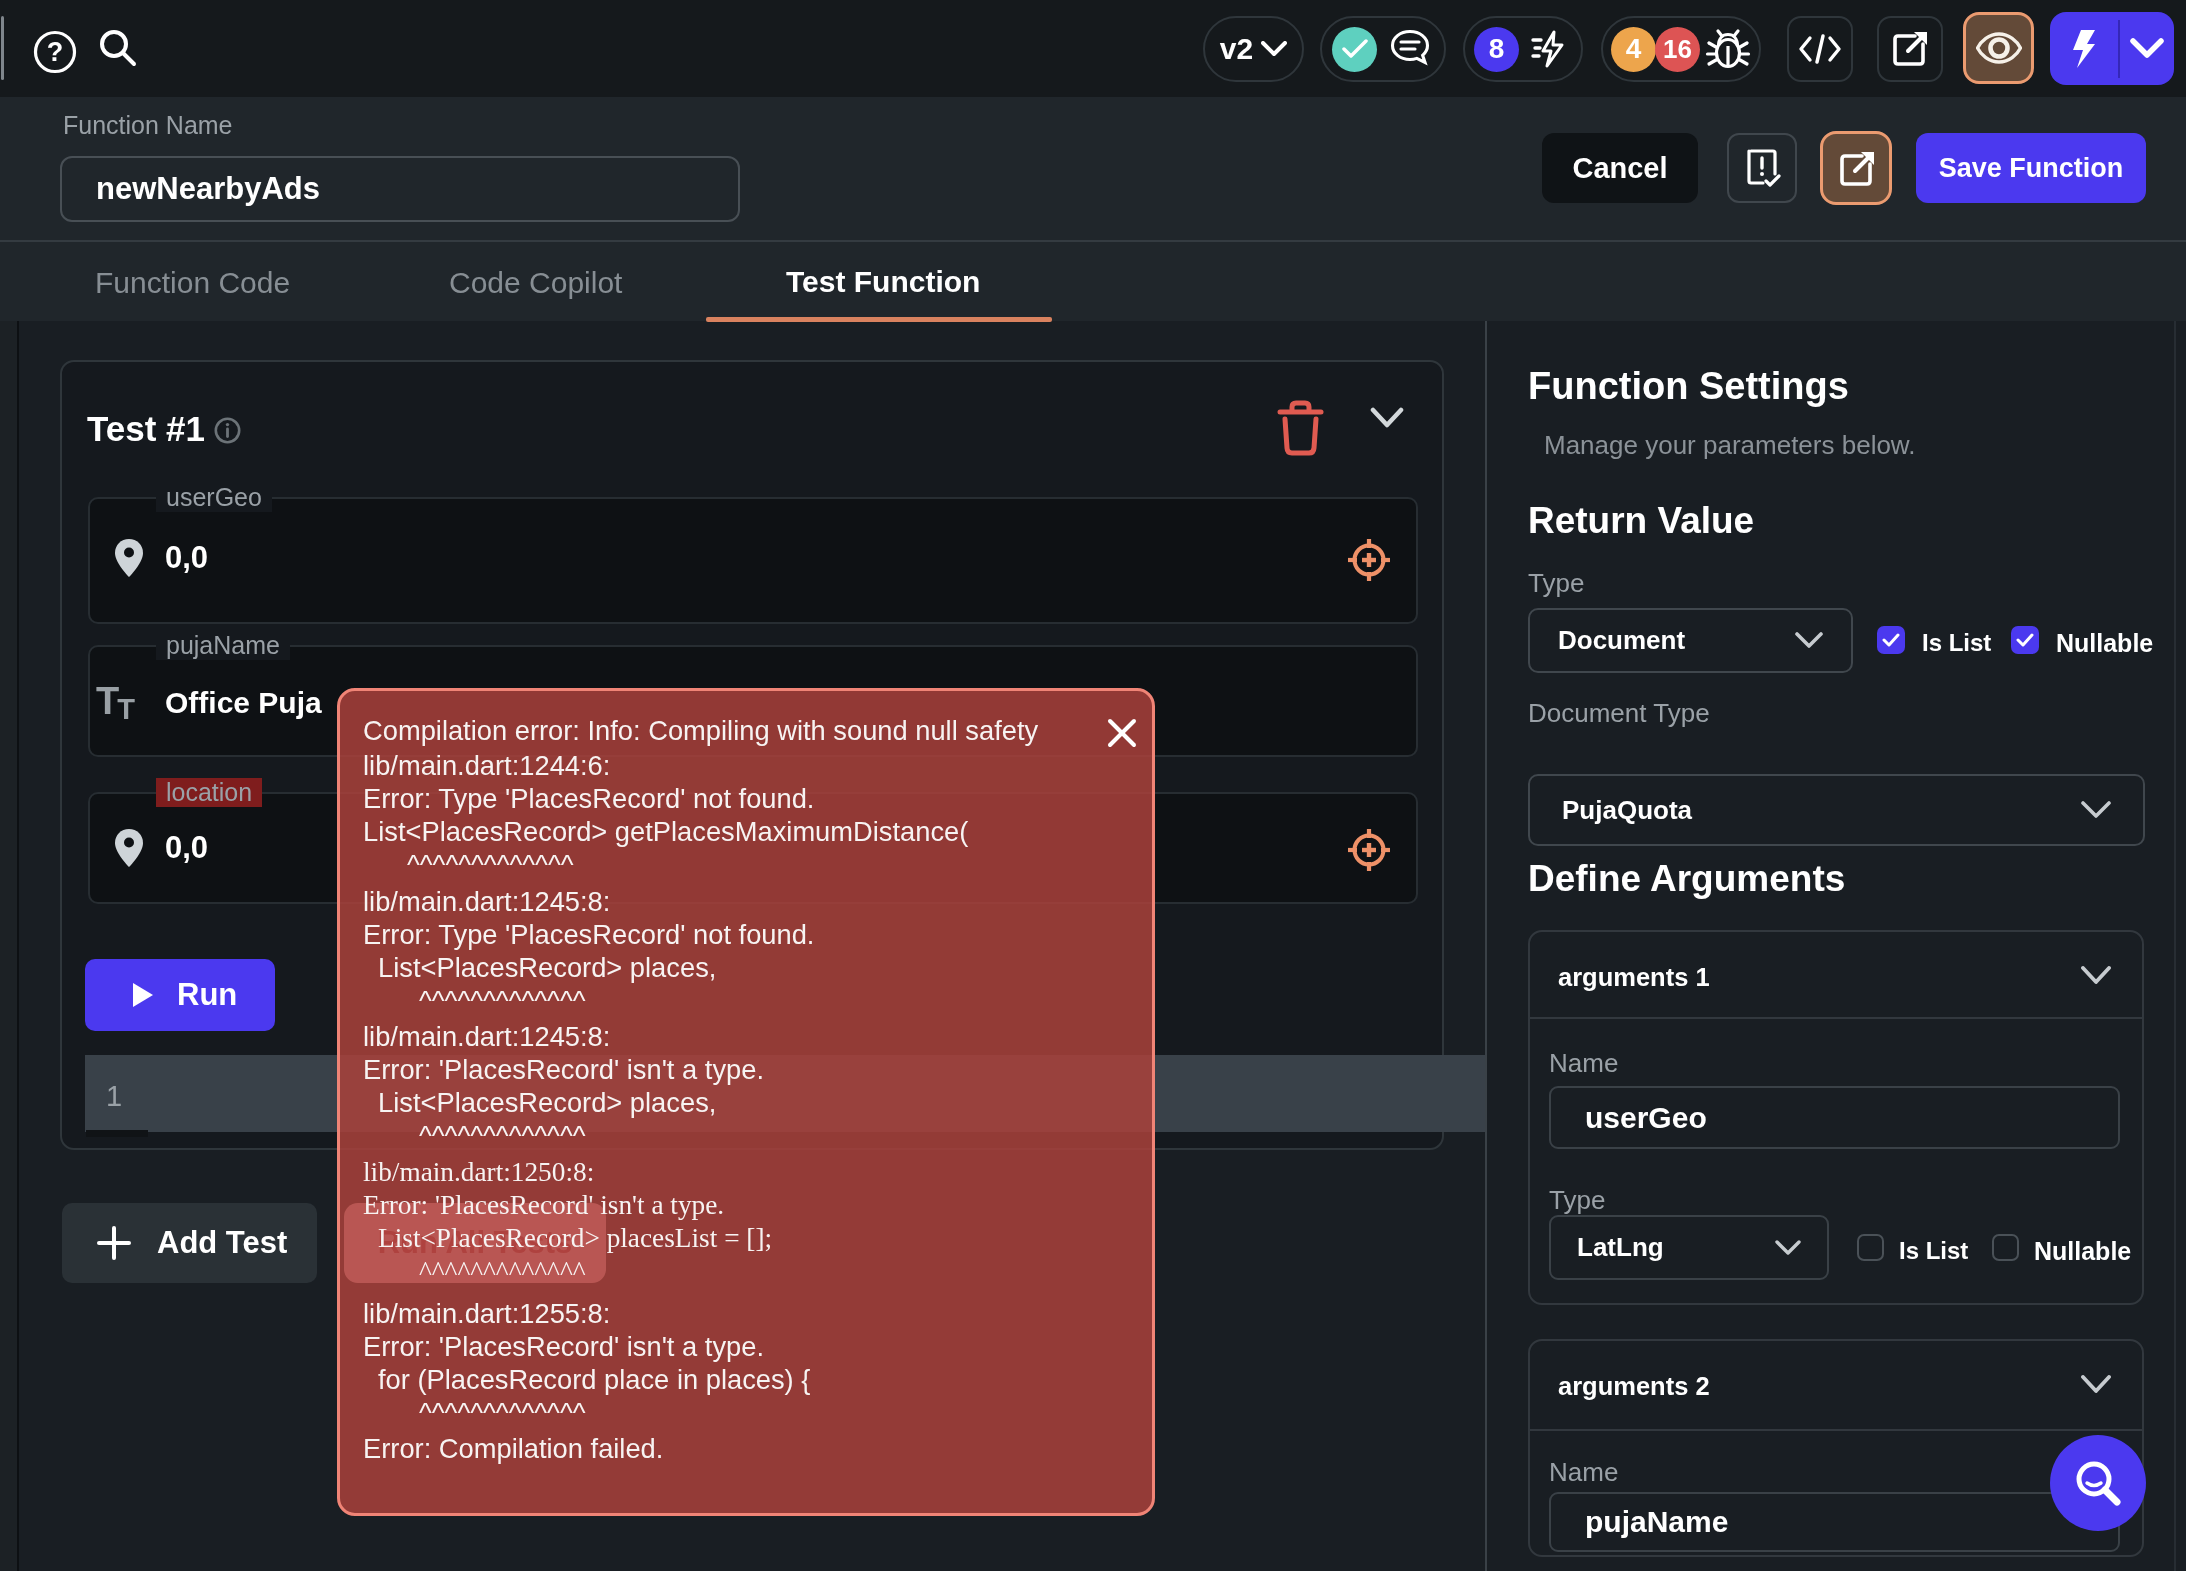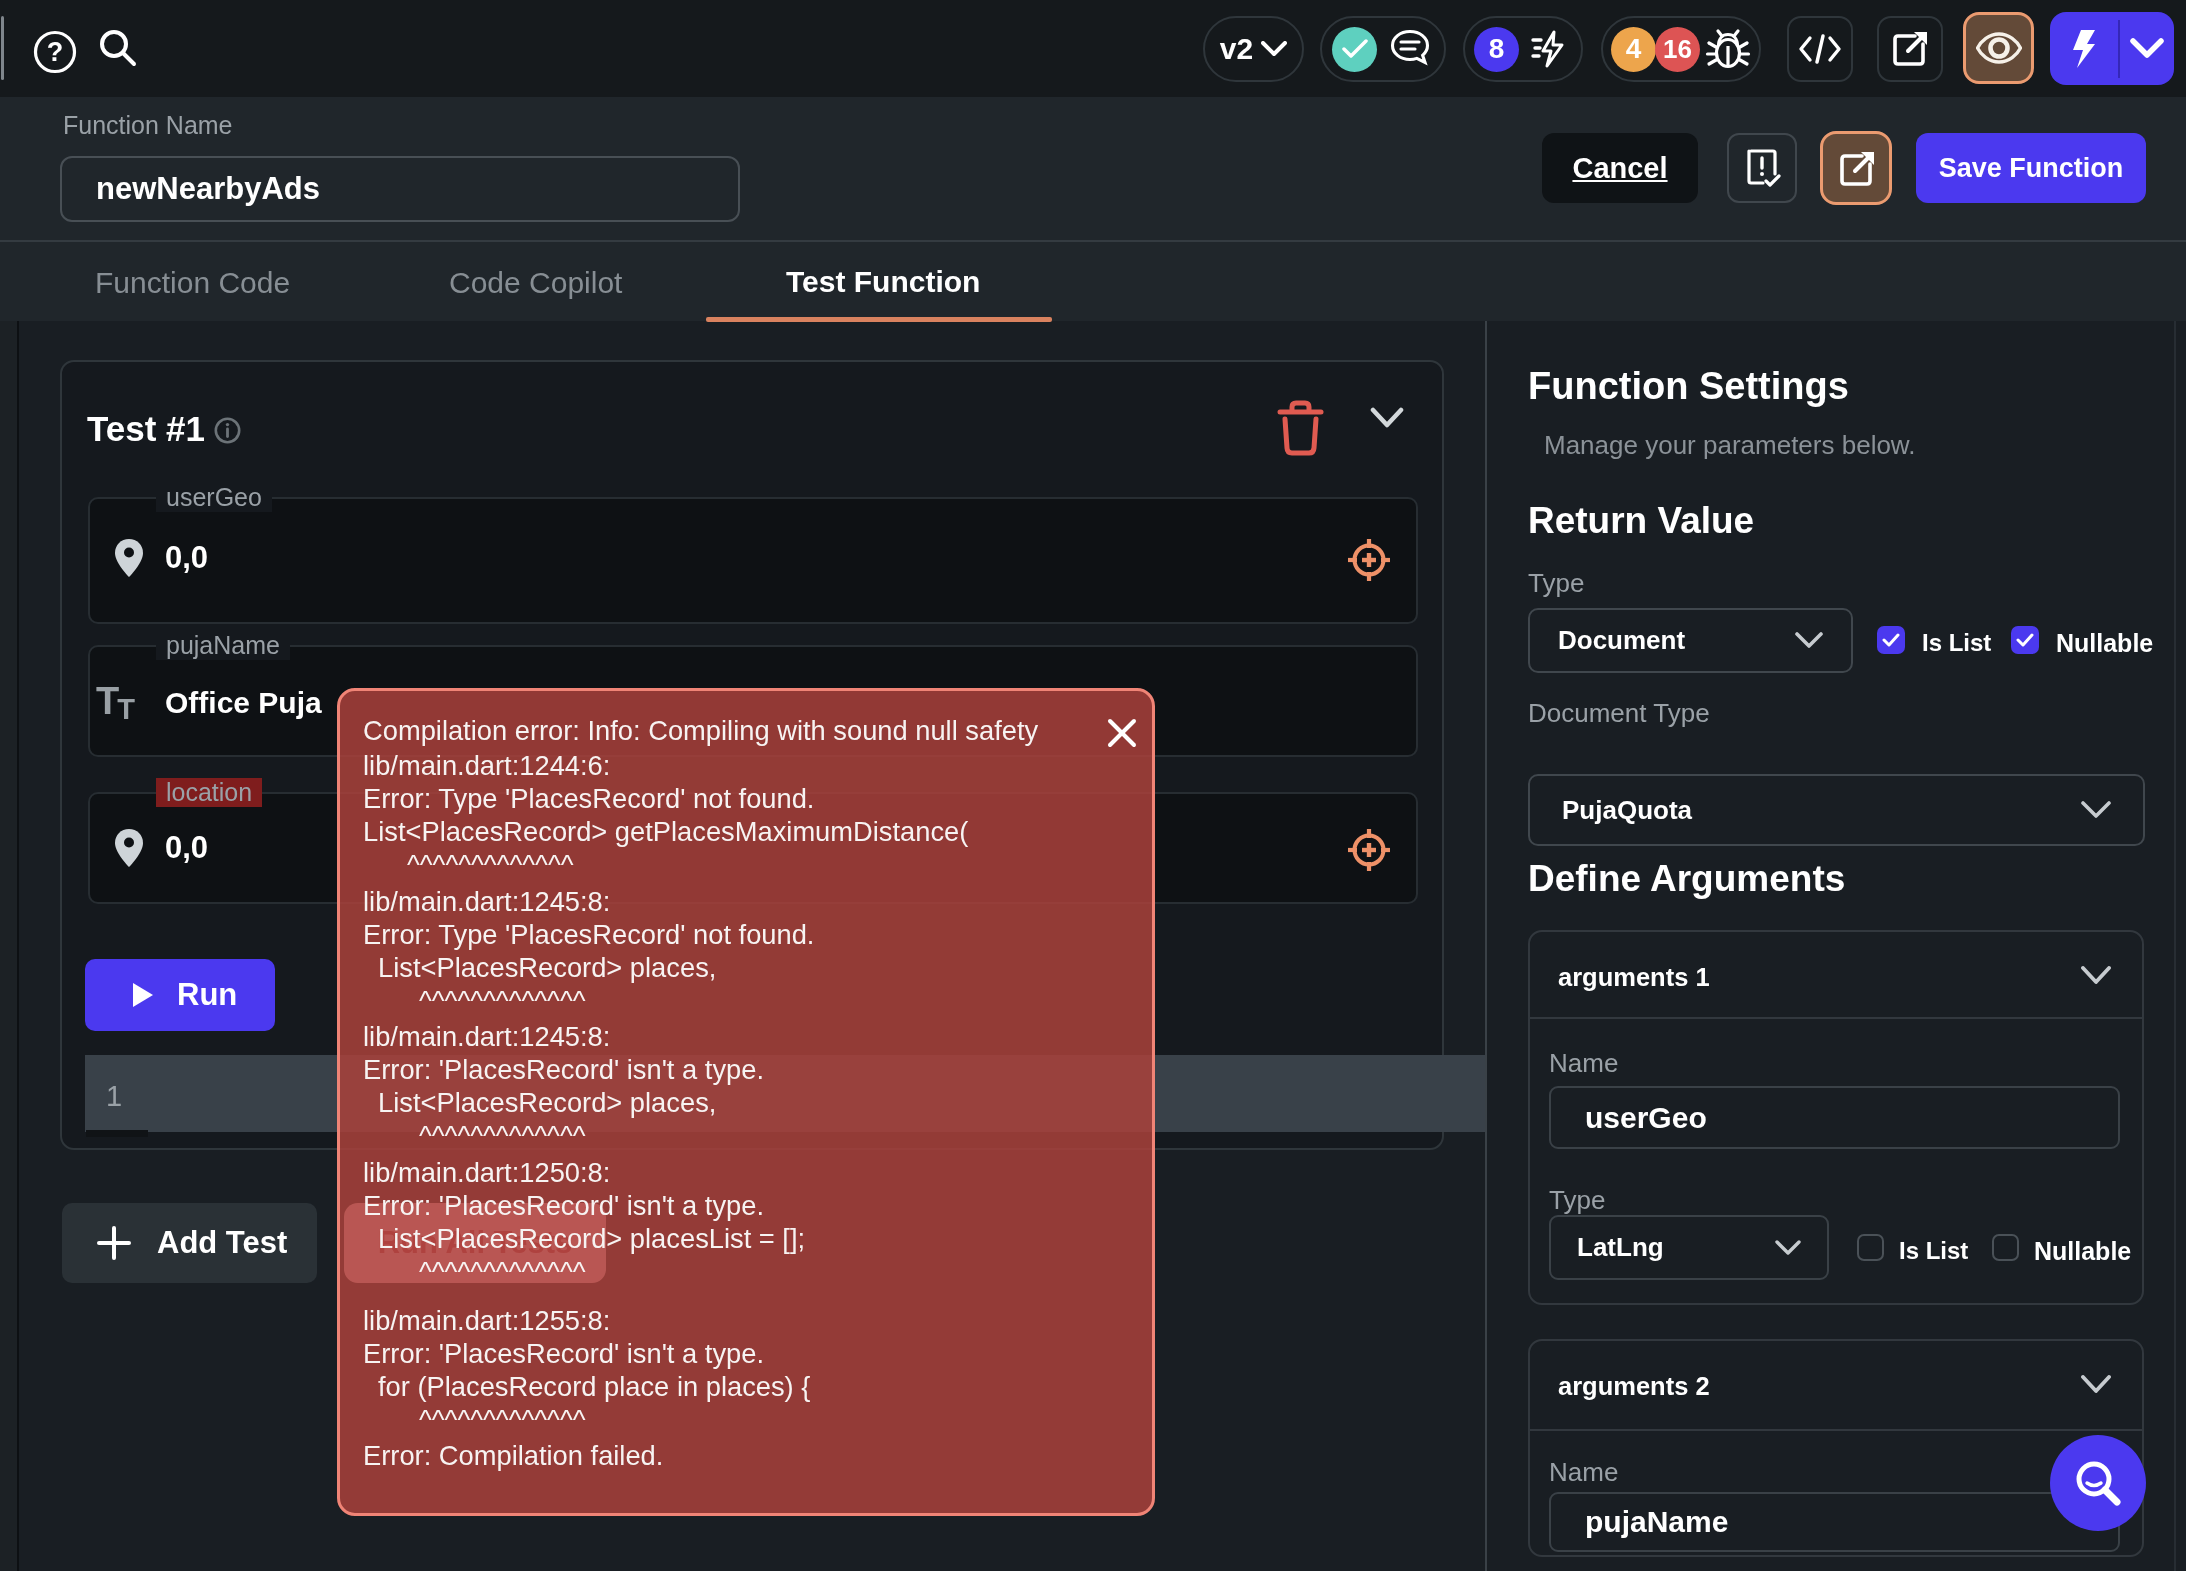--- a/index.html
+++ b/index.html
@@ -126,21 +126,21 @@
 
   <div class="abs" style="left:0; top:97px; width:2186px; height:143px; background:#20262b;"></div>
   <div class="abs" style="left:0; top:240px; width:2186px; height:2px; background:#343b41;"></div>
   <div class="abs" style="left:0; top:242px; width:2186px; height:79px; background:#20262b;"></div>
 
   <div class="abs" style="left:63px; top:111px; font-size:25px; color:#9aa1a7;">Function Name</div>
   <div class="abs flex" style="left:60px; top:156px; width:680px; height:66px; border:2px solid #484f55; border-radius:12px; padding-left:34px;">
     <span style="font-size:31px; font-weight:bold;">newNearbyAds</span>
   </div>
 
-  <div class="abs flex" style="left:1542px; top:133px; width:156px; height:70px; background:#0f1316; border-radius:12px; justify-content:center;text-decoration:underline;">
+  <div class="abs flex" style="left:1542px; top:133px; width:156px; height:70px; background:#0f1316; border-radius:12px; justify-content:center;">
     <span style="font-size:29px; font-weight:bold;">Cancel</span>
   </div>
   <div class="abs flex" style="left:1727px; top:133px; width:70px; height:70px; border:2px solid #40474d; border-radius:12px; justify-content:center;">
     <svg width="38" height="40" viewBox="0 0 38 40">
       <path d="M8 3 H30 Q32 3 32 5 V26" fill="none" stroke="#fff" stroke-width="3.2" stroke-linecap="round"></path>
       <path d="M6 3 Q6 3 6 5 V33 Q6 35 8 35 H20" fill="none" stroke="#fff" stroke-width="3.2" stroke-linecap="round"></path>
       <line x1="19" y1="10" x2="19" y2="20" stroke="#fff" stroke-width="3.4" stroke-linecap="round"></line>
       <circle cx="19" cy="26" r="2" fill="#fff"></circle>
       <polyline points="23,33 27,37 36,28" fill="none" stroke="#fff" stroke-width="3.2" stroke-linecap="round" stroke-linejoin="round"></polyline>
     </svg>
@@ -243,21 +243,21 @@
 
   <div class="abs flex" style="left:344px; top:1203px; width:262px; height:80px; background:#ffc3ca; border-radius:14px; justify-content:center;">
     <span style="font-size:31px; font-weight:bold; color:#bf4550;">Run All Tests</span>
   </div>
 
   <div class="abs" style="left:337px; top:688px; width:818px; height:828px; background:rgba(172,66,60,0.84); border:3.5px solid #f08476; border-radius:18px; padding:23px 38px 0 23px; font-size:27.3px; line-height:33px; color:#f7f3f2;">
     <div style="margin-bottom:2px;">Compilation error: Info: Compiling with sound null safety</div>
     <div style="margin-bottom:3.5px;">lib/main.dart:1244:6:<br>Error: Type 'PlacesRecord' not found.<br>List&lt;PlacesRecord&gt; getPlacesMaximumDistance(<br><span style="padding-left:44px;">^^^^^^^^^^^^^</span></div>
     <div style="margin-bottom:3.5px;">lib/main.dart:1245:8:<br>Error: Type 'PlacesRecord' not found.<br><span style="padding-left:15px;">List&lt;PlacesRecord&gt; places,</span><br><span style="padding-left:56px;">^^^^^^^^^^^^^</span></div>
     <div style="margin-bottom:3.5px;">lib/main.dart:1245:8:<br>Error: 'PlacesRecord' isn't a type.<br><span style="padding-left:15px;">List&lt;PlacesRecord&gt; places,</span><br><span style="padding-left:56px;">^^^^^^^^^^^^^</span></div>
-    <div style="margin-bottom:16px;">lib/main.dart:1250:8:<br>Error: 'PlacesRecord' isn't a type.<br><span style="padding-left:15px;">List&lt;PlacesRecord&gt; placesList = [];</span><br><span style="padding-left:56px;">^^^^^^^^^^^^^</span></div>
+    <div style="margin-bottom:9px;font-family:Liberation Serif, serif;">lib/main.dart:1250:8:<br>Error: 'PlacesRecord' isn't a type.<br><span style="padding-left:15px;">List&lt;PlacesRecord&gt; placesList = [];</span><br><span style="padding-left:56px;">^^^^^^^^^^^^^</span></div>
     <div style="margin-bottom:3.5px;">lib/main.dart:1255:8:<br>Error: 'PlacesRecord' isn't a type.<br><span style="padding-left:15px;">for (PlacesRecord place in places) {</span><br><span style="padding-left:56px;">^^^^^^^^^^^^^</span></div>
     <div>Error: Compilation failed.</div>
   </div>
   <svg class="abs" style="left:1106px; top:717px;" width="32" height="32" viewBox="0 0 32 32">
     <line x1="4" y1="4" x2="28" y2="28" stroke="#fff" stroke-width="4" stroke-linecap="round"></line>
     <line x1="28" y1="4" x2="4" y2="28" stroke="#fff" stroke-width="4" stroke-linecap="round"></line>
   </svg>
 
   <div class="abs" style="left:1528px; top:365px; font-size:38px; font-weight:bold;">Function Settings</div>
   <div class="abs" style="left:1528px; top:430px; font-size:26px; color:#8b9298;margin-left:16px;">Manage your parameters below.</div>

